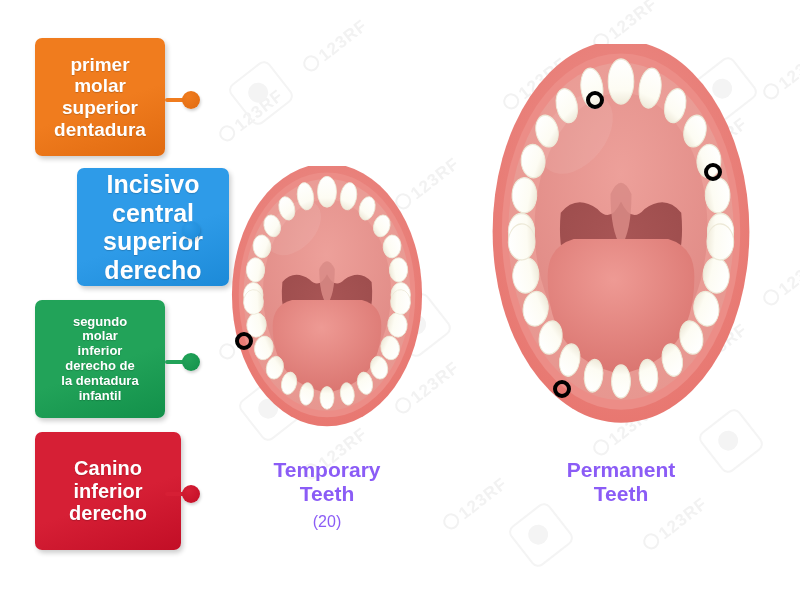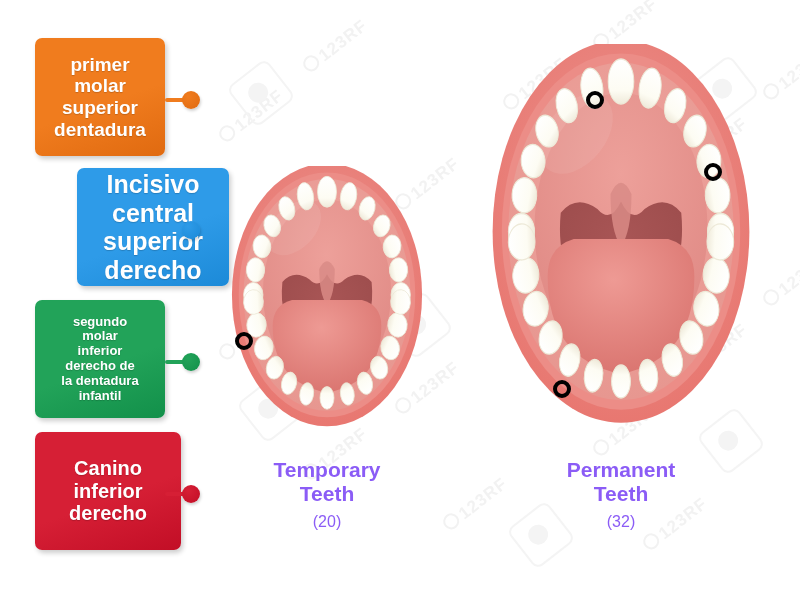--- a/index.html
+++ b/index.html
@@ -353,17 +353,16 @@
           <ellipse cx="12.09" cy="52.79" rx="4.8" ry="5.1" transform="rotate(266.0 12.09 52.79)" fill="url(#tpermanentteeth)" stroke="#EDE9D8" stroke-width="0.35"></ellipse>
           <ellipse cx="33" cy="24" rx="15" ry="9" fill="#FFFFFF" opacity="0.08" transform="rotate(-28 33 24)"></ellipse>
         </svg>
       </div>
       <div class="marker" style="left: 586px; top: 91px; width: 18px; height: 18px; border: 4px solid rgb(0, 0, 0);"></div>
       <div class="marker" style="left: 704px; top: 163px; width: 18px; height: 18px; border: 4px solid rgb(0, 0, 0);"></div>
       <div class="marker" style="left: 553px; top: 380px; width: 18px; height: 18px; border: 4px solid rgb(0, 0, 0);"></div>
       <div class="caption" style="left: 490px; top: 458px; width: 262px;">
         <div class="cap-title">Permanent
 Teeth</div>
-        <div class="cap-count">(32)</div>
       </div>
     </div>
 
 </div>
 
 </body></html>

